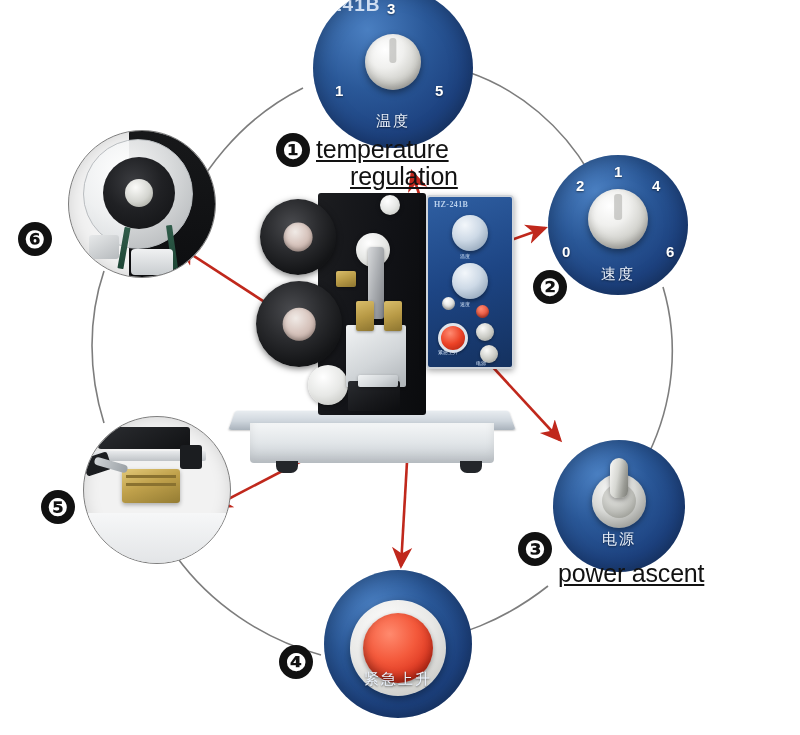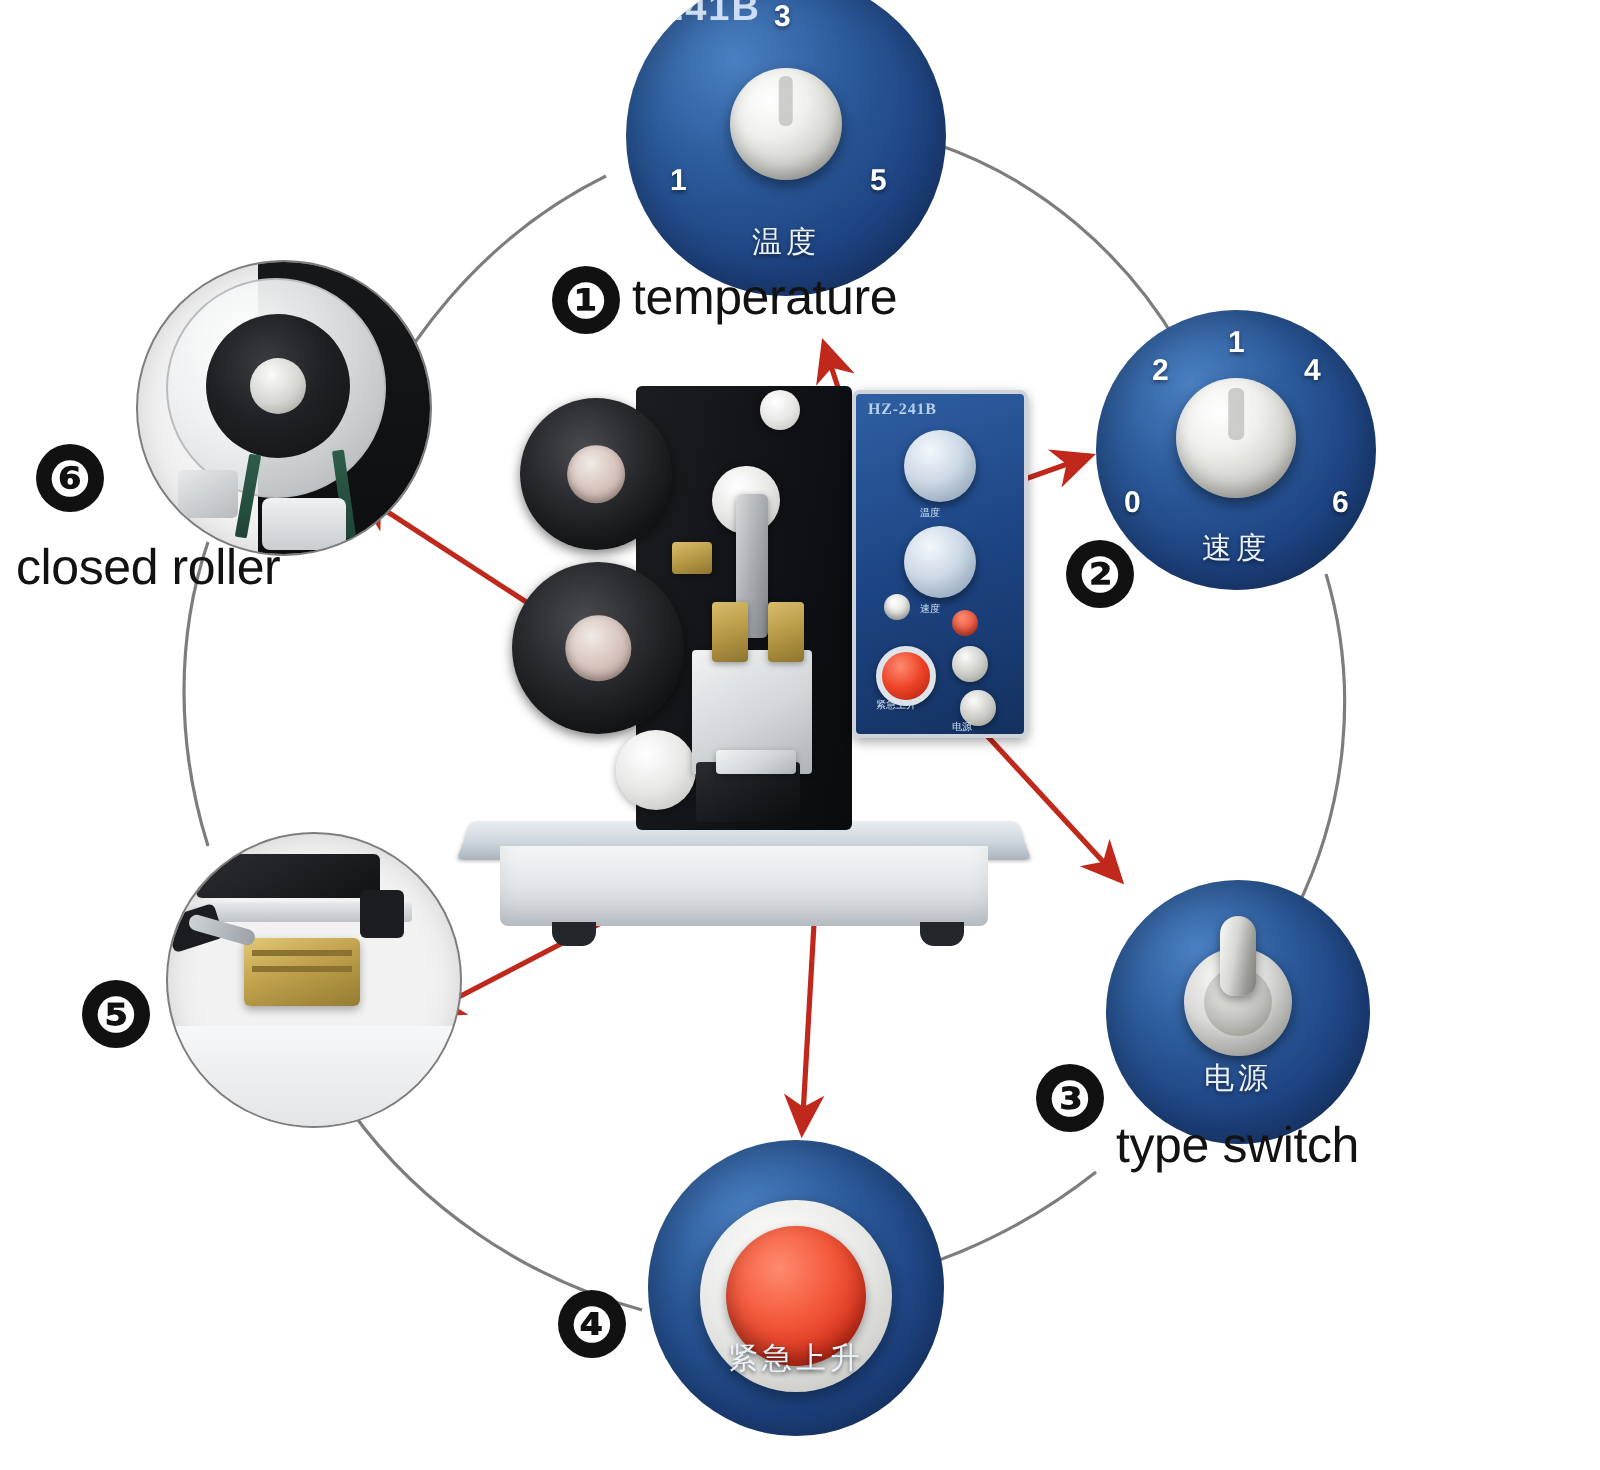--- a/index.html
+++ b/index.html
@@ -155,20 +155,21 @@
     display: flex; align-items: center; justify-content: center;
     line-height: 1;
   }
   .tagtext {
     color: #121212;
     font-size: 25px;
     font-family: "Liberation Sans", sans-serif;
     line-height: 1.08;
     padding-top: 3px;
     letter-spacing: -.2px;
+    text-decoration: underline;
   }
   .tagtext.two-line { white-space: normal; width: 250px; }
   .indent { padding-left: 34px; display: block; }
 
   
   #machine { position: absolute; left: 228px; top: 185px; width: 292px; height: 300px; }
   .mc { position: absolute; }
 
   .base-plate {
     left: 4px; top: 222px; width: 280px; height: 26px;
@@ -412,20 +413,21 @@
     <div class="dial-num" style="left:22px; top:94px;">1</div>
     <div class="dial-num" style="left:74px; top:12px;">3</div>
     <div class="dial-num" style="left:122px; top:94px;">5</div>
     <div class="cn-label" style="top:124px;">温度</div>
   </div>
 
   <div class="tag" style="left:276px; top:133px;">
     <div class="numdot">❶</div>
     <div class="tagtext two-line">
       <span>temperature</span>
+      <span class="indent">regulation</span>
     </div>
   </div>
 
   <div class="callout bubble-blue" style="left:548px; top:155px; width:140px; height:140px;">
     <div style="position:absolute; left:20px; top:14px; width:100px; height:100px;">
       <div class="tick" style="transform:rotate(-130deg)">
           <i></i>
         </div>
       <div class="tick" style="transform:rotate(-108deg)">
           <i></i>
@@ -480,21 +482,21 @@
   <div class="callout bubble-blue" style="left:553px; top:440px; width:132px; height:132px;">
     <div class="toggle-base">
       <div class="toggle-ring"></div>
       <div class="toggle-lever"></div>
     </div>
     <div class="cn-label" style="top:90px;">电源</div>
   </div>
 
   <div class="tag" style="left:518px; top:532px;">
     <div class="numdot">❸</div>
-    <div class="tagtext" style="padding-top:28px;">type switch</div>
+    <div class="tagtext" style="padding-top:28px;">power ascent</div>
   </div>
 
   <div class="callout bubble-blue" style="left:324px; top:570px; width:148px; height:148px;">
     <div class="estop-outer">
       <div class="estop-inner"></div>
     </div>
     <div class="cn-label" style="top:100px;">紧急上升</div>
   </div>
 
   <div class="tag" style="left:279px; top:645px;">
@@ -524,15 +526,14 @@
     <div class="ph" style="left:56px; top:48px; width:28px; height:28px; border-radius:50%; background:radial-gradient(circle at 38% 30%,#fbfbf9 0%,#d4d5d0 55%,#97988f 100%);"></div>
     <div class="ribbon" style="left:52px; top:96px; width:6px; height:42px; transform:rotate(10deg);"></div>
     <div class="ribbon" style="left:100px; top:94px; width:6px; height:44px; transform:rotate(-8deg);"></div>
     <div class="ph" style="left:20px; top:104px; width:30px; height:24px; background:linear-gradient(150deg,#e7e9ea,#b6babd); border-radius:3px;"></div>
     <div class="ph" style="left:62px; top:118px; width:42px; height:26px; background:linear-gradient(180deg,#f0f1f2,#c9cdd0); border-radius:4px;"></div>
   </div>
 
   <div class="tag" style="left:18px; top:222px;">
     <div class="numdot">❻</div>
   </div>
-  <div class="tagtext" style="position:absolute; left:8px; top:268px;">closed roller</div>
 
 </div>
 
 </body></html>

